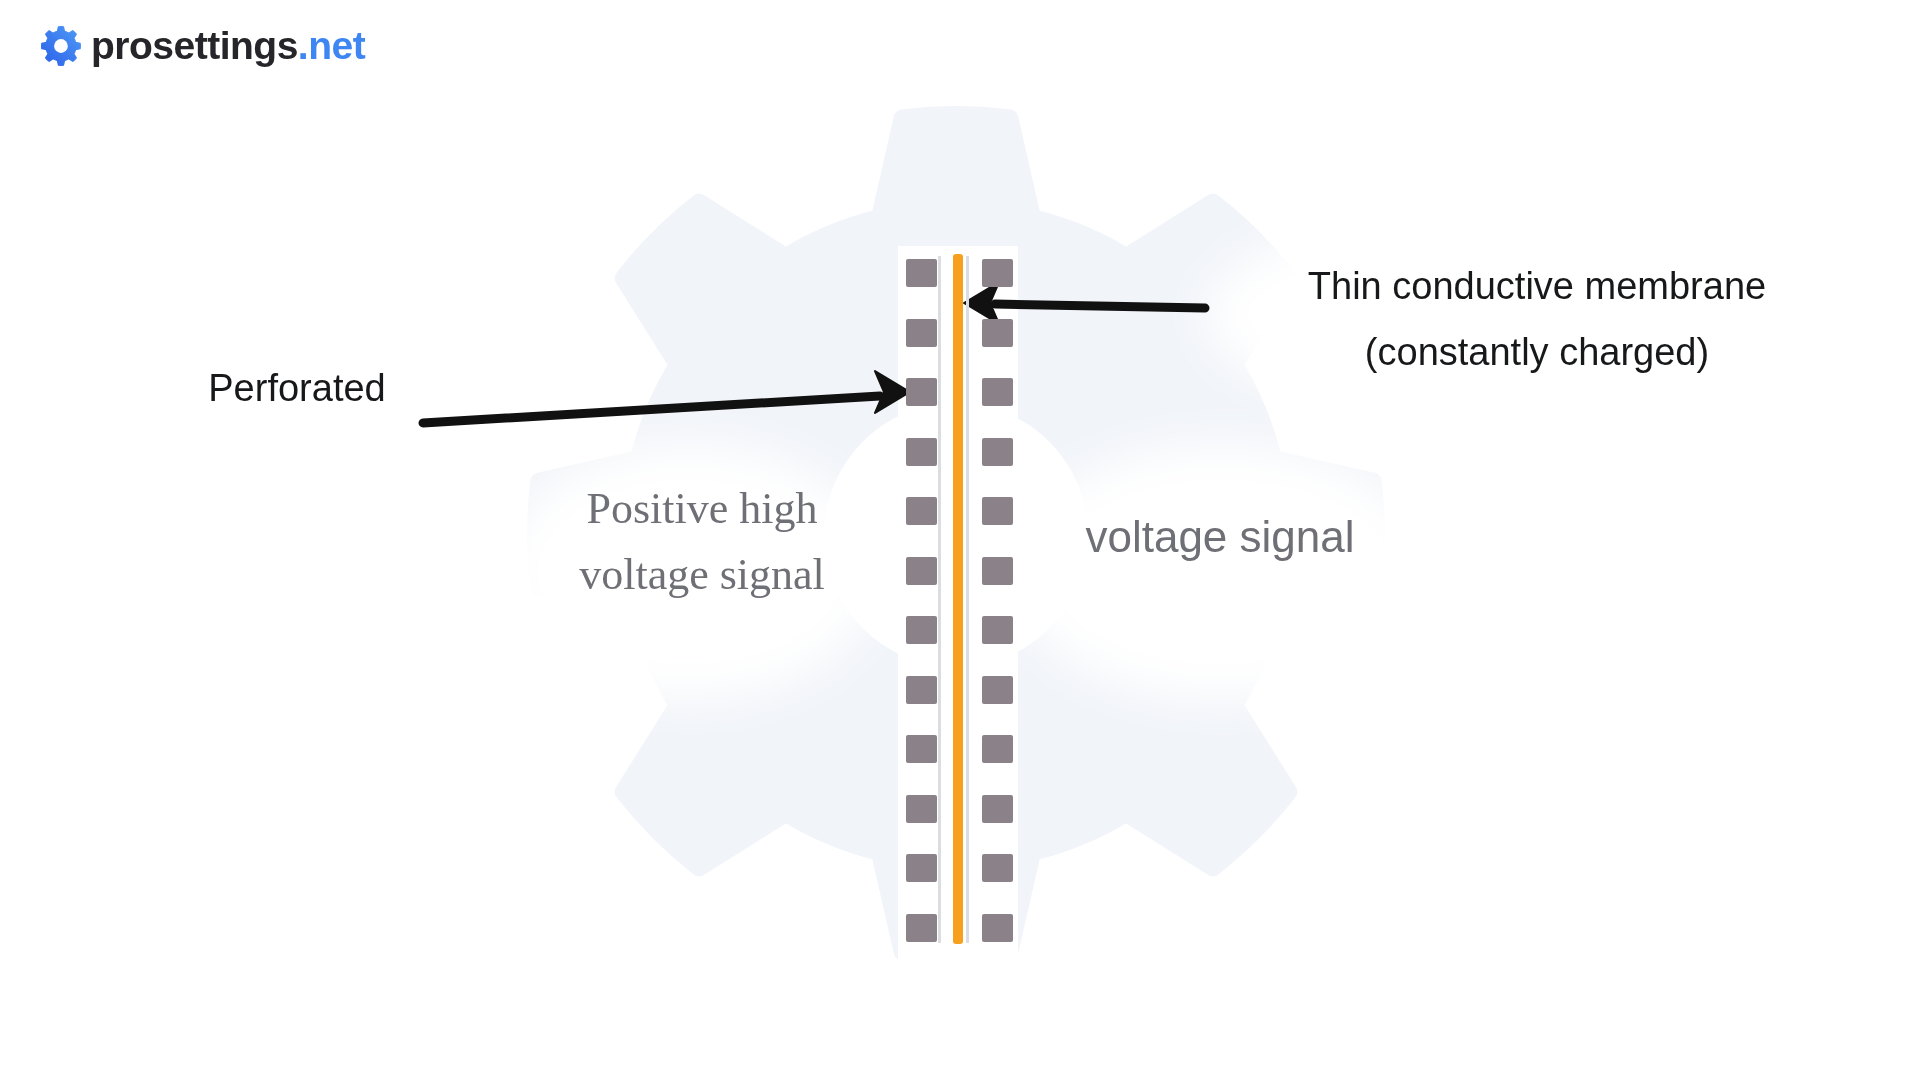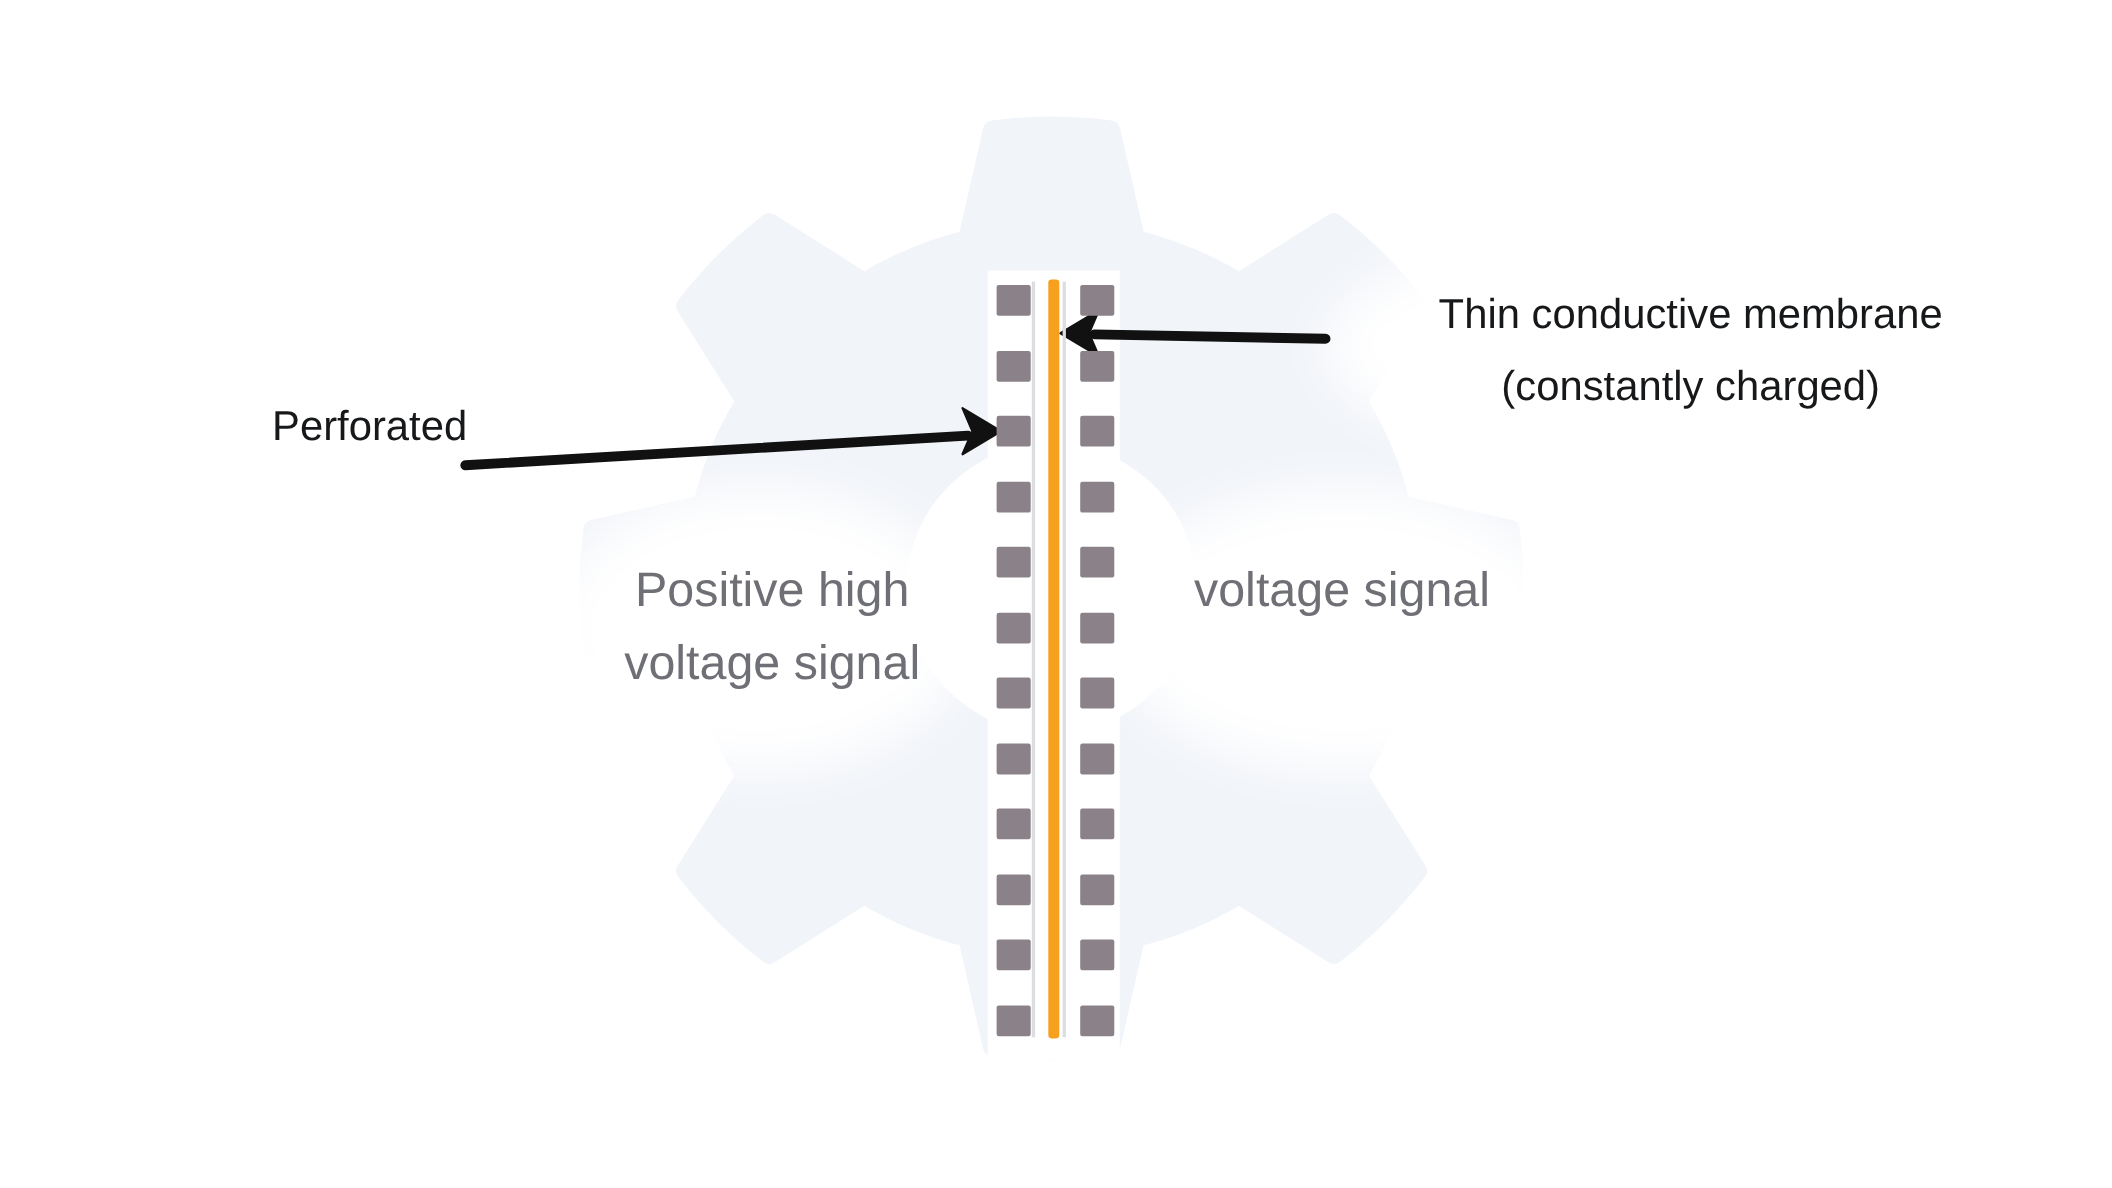--- a/index.html
+++ b/index.html
@@ -23,23 +23,23 @@
     background:var(--membrane_orange,#f6a01e);border-radius:3px;}
   .squares{position:absolute;top:259px;display:flex;flex-direction:column;gap:31.5px;}
   .squares.left{left:906px;}
   .squares.right{left:982px;}
   .sq{width:31px;height:28px;background:var(--plate_square,#8a8288);border-radius:2px;}
   
   .label{position:absolute;transform:translateX(-50%);text-align:center;white-space:nowrap;}
   .label .ln{display:block;}
   .label-dark{color:var(--label_dark,#17181a);font-size:38px;line-height:66px;}
   .label-gray{color:var(--label_gray,#6f6f76);font-size:44px;line-height:66px;}
-  .label-perforated{left:297px;top:355px;margin-left:39px;}
+  .label-perforated{left:297px;top:355px;}
   .label-membrane{left:1537px;top:253px;}
-  .label-positive{left:702px;top:504px;}
+  .label-positive{left:702px;top:476px;font-family:Liberation Serif, serif;}
   .label-negative{left:1220px;top:504px;}
 </style>
 </head>
 <body>
 
 <div class="page">
 
   <svg class="diagram-svg" viewBox="0 0 1920 1080" xmlns="http://www.w3.org/2000/svg">
     <defs>
       <path id="gear-shape" d="
@@ -78,20 +78,27 @@
       <line x1="1205" y1="308" x2="995" y2="304" stroke-width="9" stroke-linecap="round"></line>
       <polygon points="964,303 999,282 990,303 999,324" stroke-width="2" stroke-linejoin="round"></polygon>
     </g>
 
     <g fill="var(--arrow_black,#111)" stroke="var(--arrow_black,#111)">
       <line x1="423" y1="423" x2="880" y2="396" stroke-width="9" stroke-linecap="round"></line>
       <polygon points="910,392 875,371 884,392 875,413" stroke-width="2" stroke-linejoin="round"></polygon>
     </g>
   </svg>
 
+  <div class="logo">
+    <svg class="logo-icon" viewBox="500 78 914 914" xmlns="http://www.w3.org/2000/svg">
+      <use href="#gear-shape" fill="url(#logo-grad)" stroke="url(#logo-grad)" stroke-width="30" stroke-linejoin="round"></use>
+      <circle cx="956" cy="535" r="150" fill="#ffffff"></circle>
+    </svg>
+    <div class="logo-text"><span class="logo-brand">prosettings</span><span class="logo-tld">.net</span></div>
+  </div>
 
   <div class="plate-line left"></div>
   <div class="plate-line right"></div>
   <div class="membrane"></div>
   <div class="squares left" id="squares-left">
       <div class="sq"></div>
       <div class="sq"></div>
       <div class="sq"></div>
       <div class="sq"></div>
       <div class="sq"></div>

